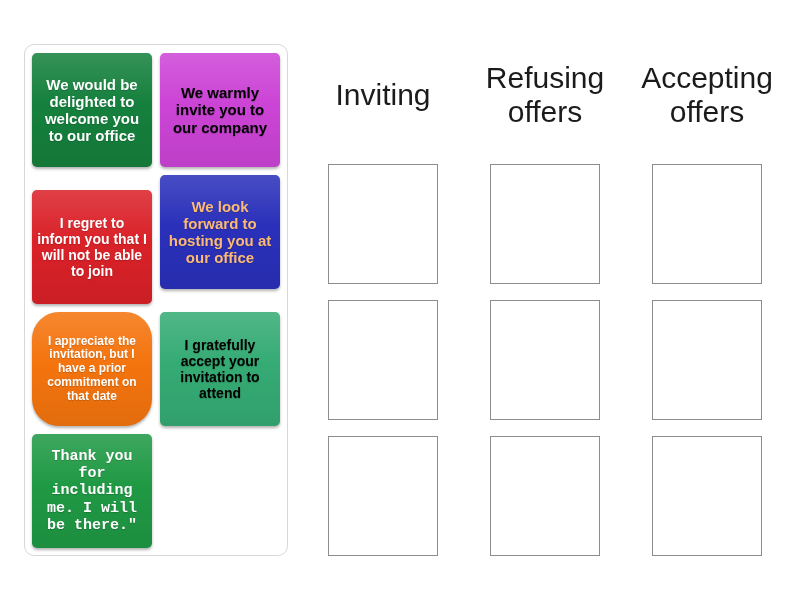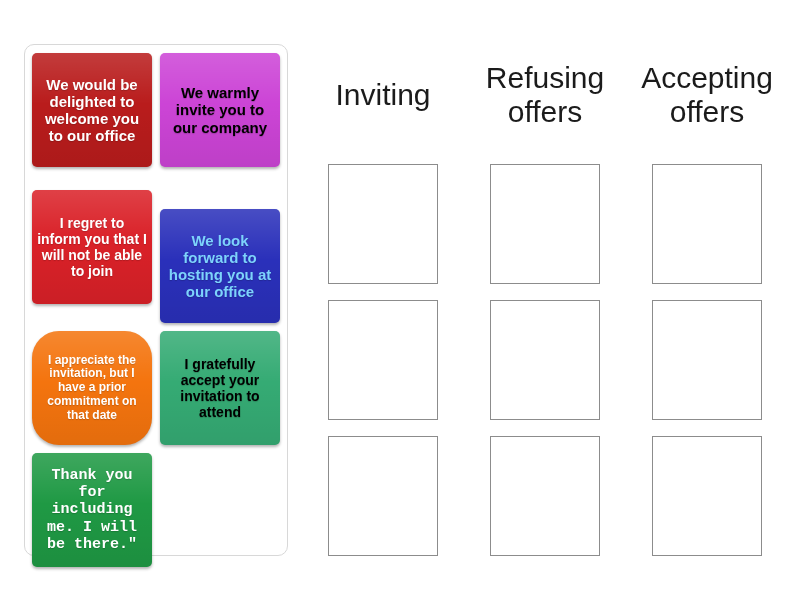--- a/index.html
+++ b/index.html
@@ -92,30 +92,30 @@
     background: #ffffff;
   }
 </style>
 </head>
 <body>
 
 <div id="app">
 
   <div id="card-tray">
     <div id="card-grid">
-        <div class="card fs-15" style="background: #b91c1c; color: rgb(255, 255, 255);">
+        <div class="card fs-15" style="background: #15803d; color: rgb(255, 255, 255);">
           <span>We would be delighted to welcome you to our office</span>
         </div>
         <div class="card fs-15" style="background: rgb(204, 68, 214); color: #000000;">
           <span>We warmly invite you to our company</span>
         </div>
         <div class="card fs-14" style="background: rgb(218, 33, 40); color: rgb(255, 255, 255); margin-top: 15px;">
           <span>I regret to inform you that I will not be able to join</span>
         </div>
-        <div class="card fs-15" style="background: rgb(42, 48, 186); color: #7dd3fc; margin-top: 34px;">
+        <div class="card fs-15" style="background: rgb(42, 48, 186); color: #fdba74;">
           <span>We look forward to hosting you at our office</span>
         </div>
         <div class="card fs-12" style="background: rgb(244, 116, 14); color: rgb(255, 255, 255); border-radius: 27px;">
           <span>I appreciate the invitation, but I have a prior commitment on that date</span>
         </div>
         <div class="card fs-14" style="background: rgb(53, 171, 116); color: #000000;">
           <span>I gratefully accept your invitation to attend</span>
         </div>
         <div class="card fs-15" style="background: rgb(31, 153, 68); color: #ffffff; font-family: Liberation Mono, monospace;">
           <span>Thank you for including me. I will be there."</span>

